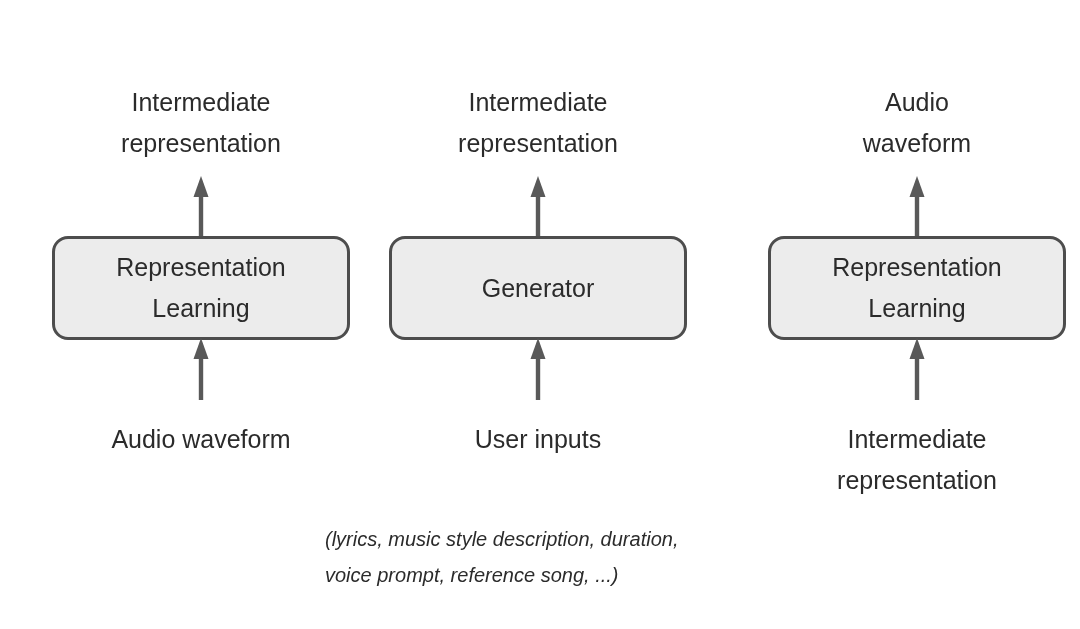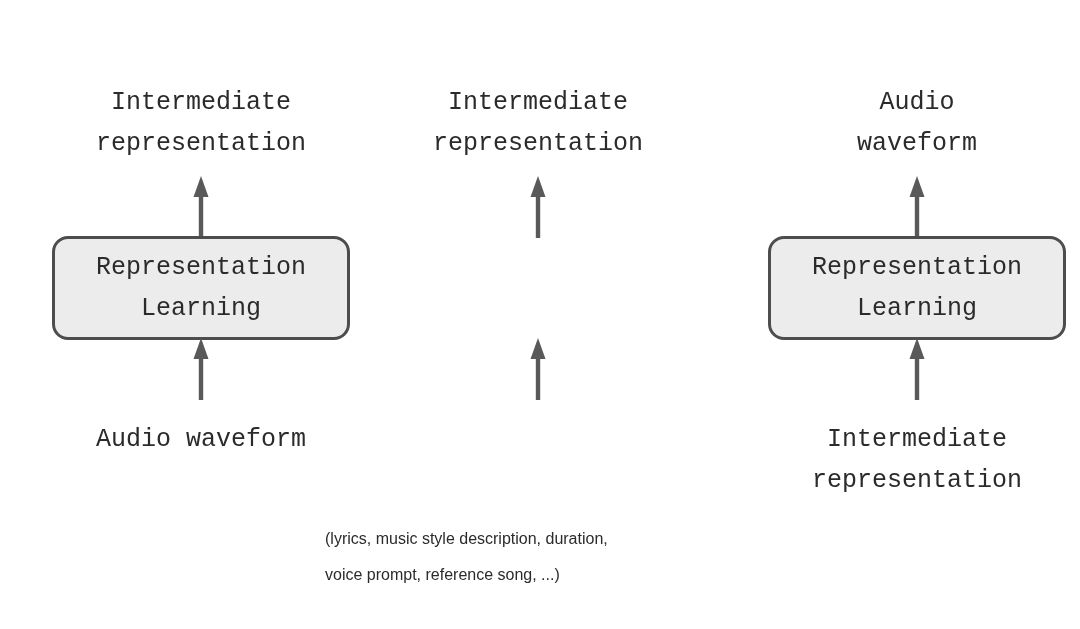--- a/index.html
+++ b/index.html
@@ -10,21 +10,20 @@
     background: #ffffff;
     font-family: "Liberation Sans", sans-serif;
     color: #2b2b2b;
     overflow: hidden;
   }
   .col {
     position: absolute;
     top: 0;
     width: 340px;
     height: 629px;
-    font-family: Liberation Mono, monospace;
   }
   .col-1 { left: 31px; }
   .col-2 { left: 368px; }
   .col-3 { left: 747px; }
 
   .output-label, .input-label {
     position: absolute;
     left: -30px;
     width: 400px;
     text-align: center;
@@ -61,24 +60,25 @@
     text-align: center;
     font-size: 25px;
     line-height: 41px;
     white-space: pre-line;
   }
 
   .caption {
     position: absolute;
     left: 325px;
     top: 521px;
-    font-size: 16px;
+    font-size: 20px;
     line-height: 36px;
     white-space: pre-line;
     color: #2b2b2b;
+    font-style: italic;
   }
 </style>
 </head>
 <body>
 
 <div class="canvas">
 
   <div class="col col-1">
     <div class="output-label">Intermediate
 representation</div>
@@ -95,24 +95,26 @@
     <div class="input-label">Audio waveform</div>
   </div>
 
   <div class="col col-2">
     <div class="output-label">Intermediate
 representation</div>
     <svg class="arrow arrow-top" viewBox="0 0 22 62" xmlns="http://www.w3.org/2000/svg">
       <polygon points="11,0 3.5,21 18.5,21" fill="currentColor"></polygon>
       <rect x="8.8" y="18" width="4.4" height="44" fill="currentColor"></rect>
     </svg>
+    <div class="process-box">Generator</div>
     <svg class="arrow arrow-bottom" viewBox="0 0 22 62" xmlns="http://www.w3.org/2000/svg">
       <polygon points="11,0 3.5,21 18.5,21" fill="currentColor"></polygon>
       <rect x="8.8" y="18" width="4.4" height="44" fill="currentColor"></rect>
     </svg>
+    <div class="input-label">User inputs</div>
   </div>
 
   <div class="col col-3">
     <div class="output-label">Audio
 waveform</div>
     <svg class="arrow arrow-top" viewBox="0 0 22 62" xmlns="http://www.w3.org/2000/svg">
       <polygon points="11,0 3.5,21 18.5,21" fill="currentColor"></polygon>
       <rect x="8.8" y="18" width="4.4" height="44" fill="currentColor"></rect>
     </svg>
     <div class="process-box">Representation

